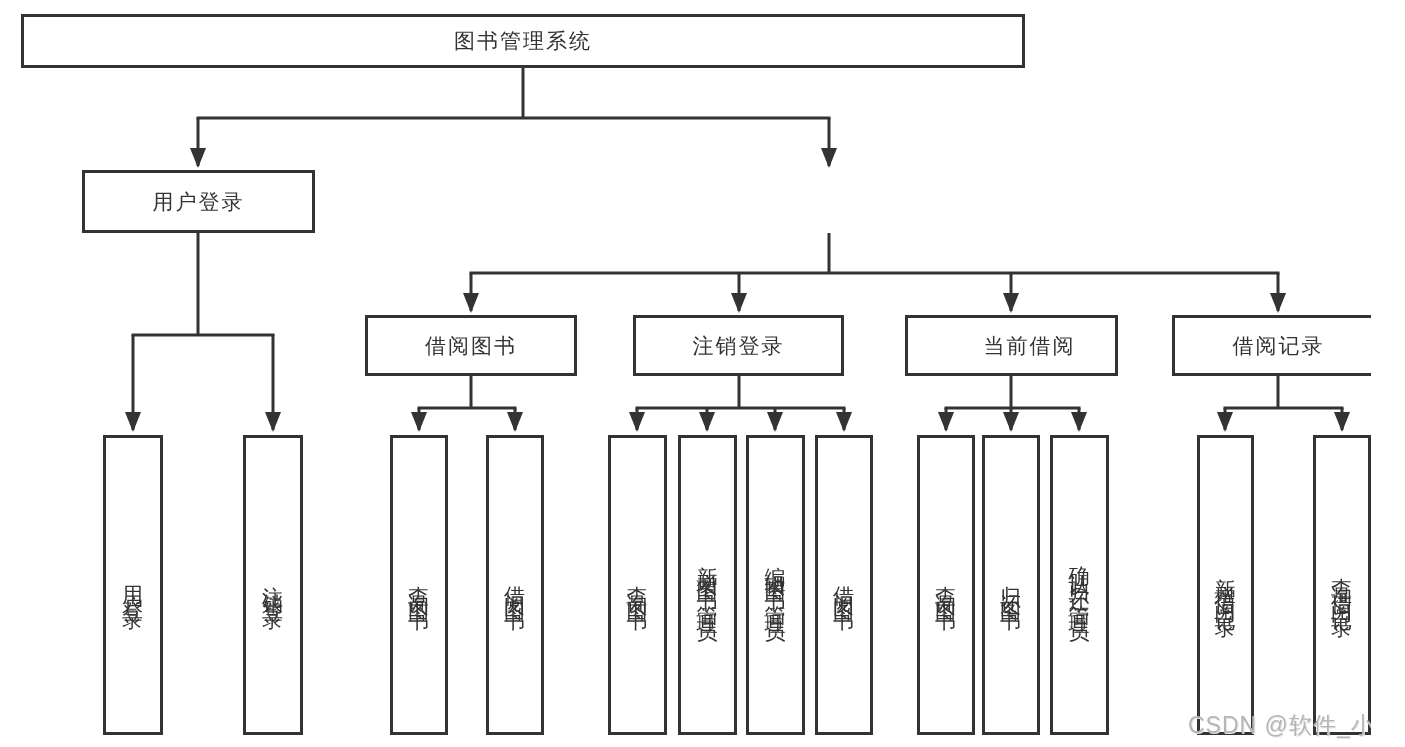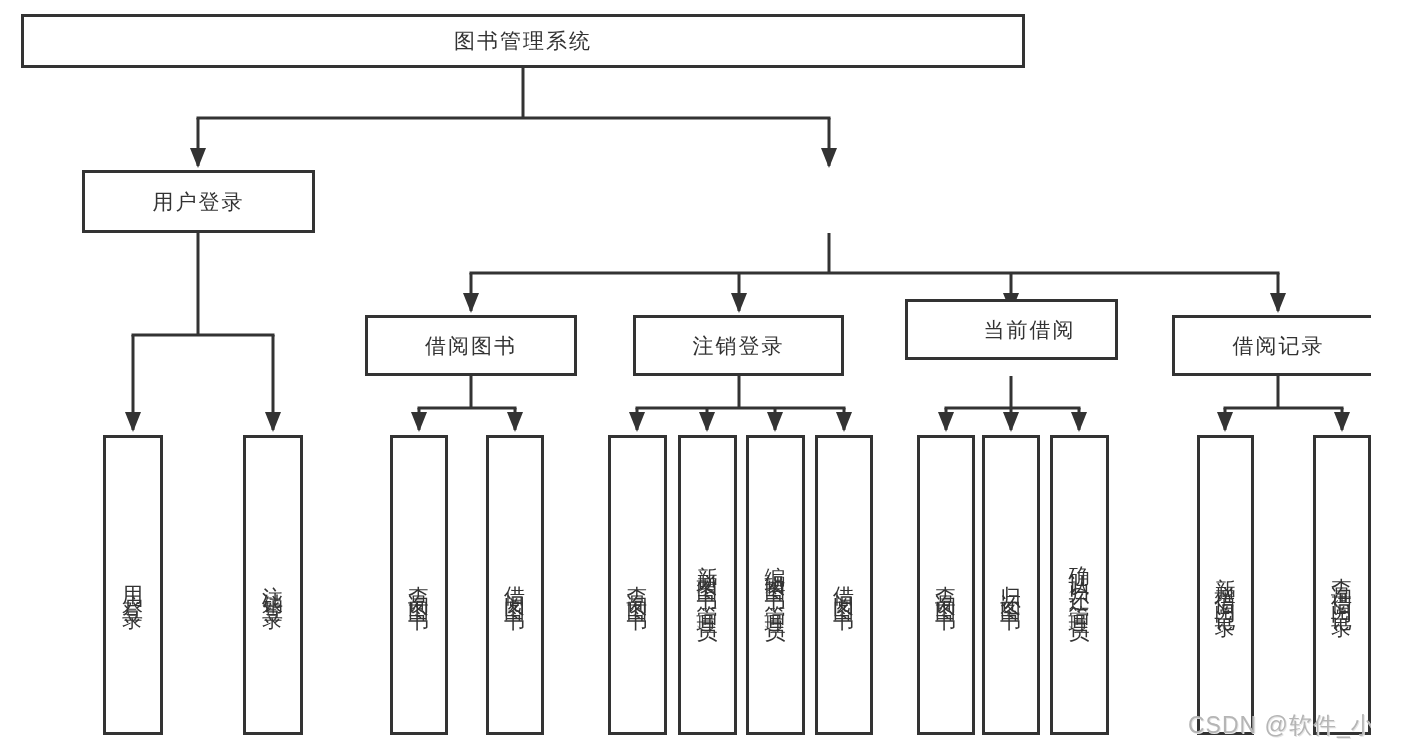--- a/index.html
+++ b/index.html
@@ -136,21 +136,21 @@
   <div class="node node-h" style="left:82px; top:170px; width:233px; height:63px;">
     <span>用户登录</span>
   </div>
 
   <div class="node node-h" style="left:365px; top:315px; width:212px; height:61px;">
     <span>借阅图书</span>
   </div>
   <div class="node node-h" style="left:633px; top:315px; width:211px; height:61px;">
     <span>注销登录</span>
   </div>
-  <div class="node node-h" style="left:905px; top:299px; width:213px; height:61px;padding-left:36px;">
+  <div class="node node-h" style="left:905px; top:315px; width:213px; height:61px;padding-left:36px;">
     <span>当前借阅</span>
   </div>
   <div class="node node-h" style="left:1172px; top:315px; width:213px; height:61px;">
     <span>借阅记录</span>
   </div>
 
   <div class="node leaf" style="left:103px; width:60px;">
     <span class="vtext">用户登录</span>
   </div>
   <div class="node leaf" style="left:243px; width:60px;">

